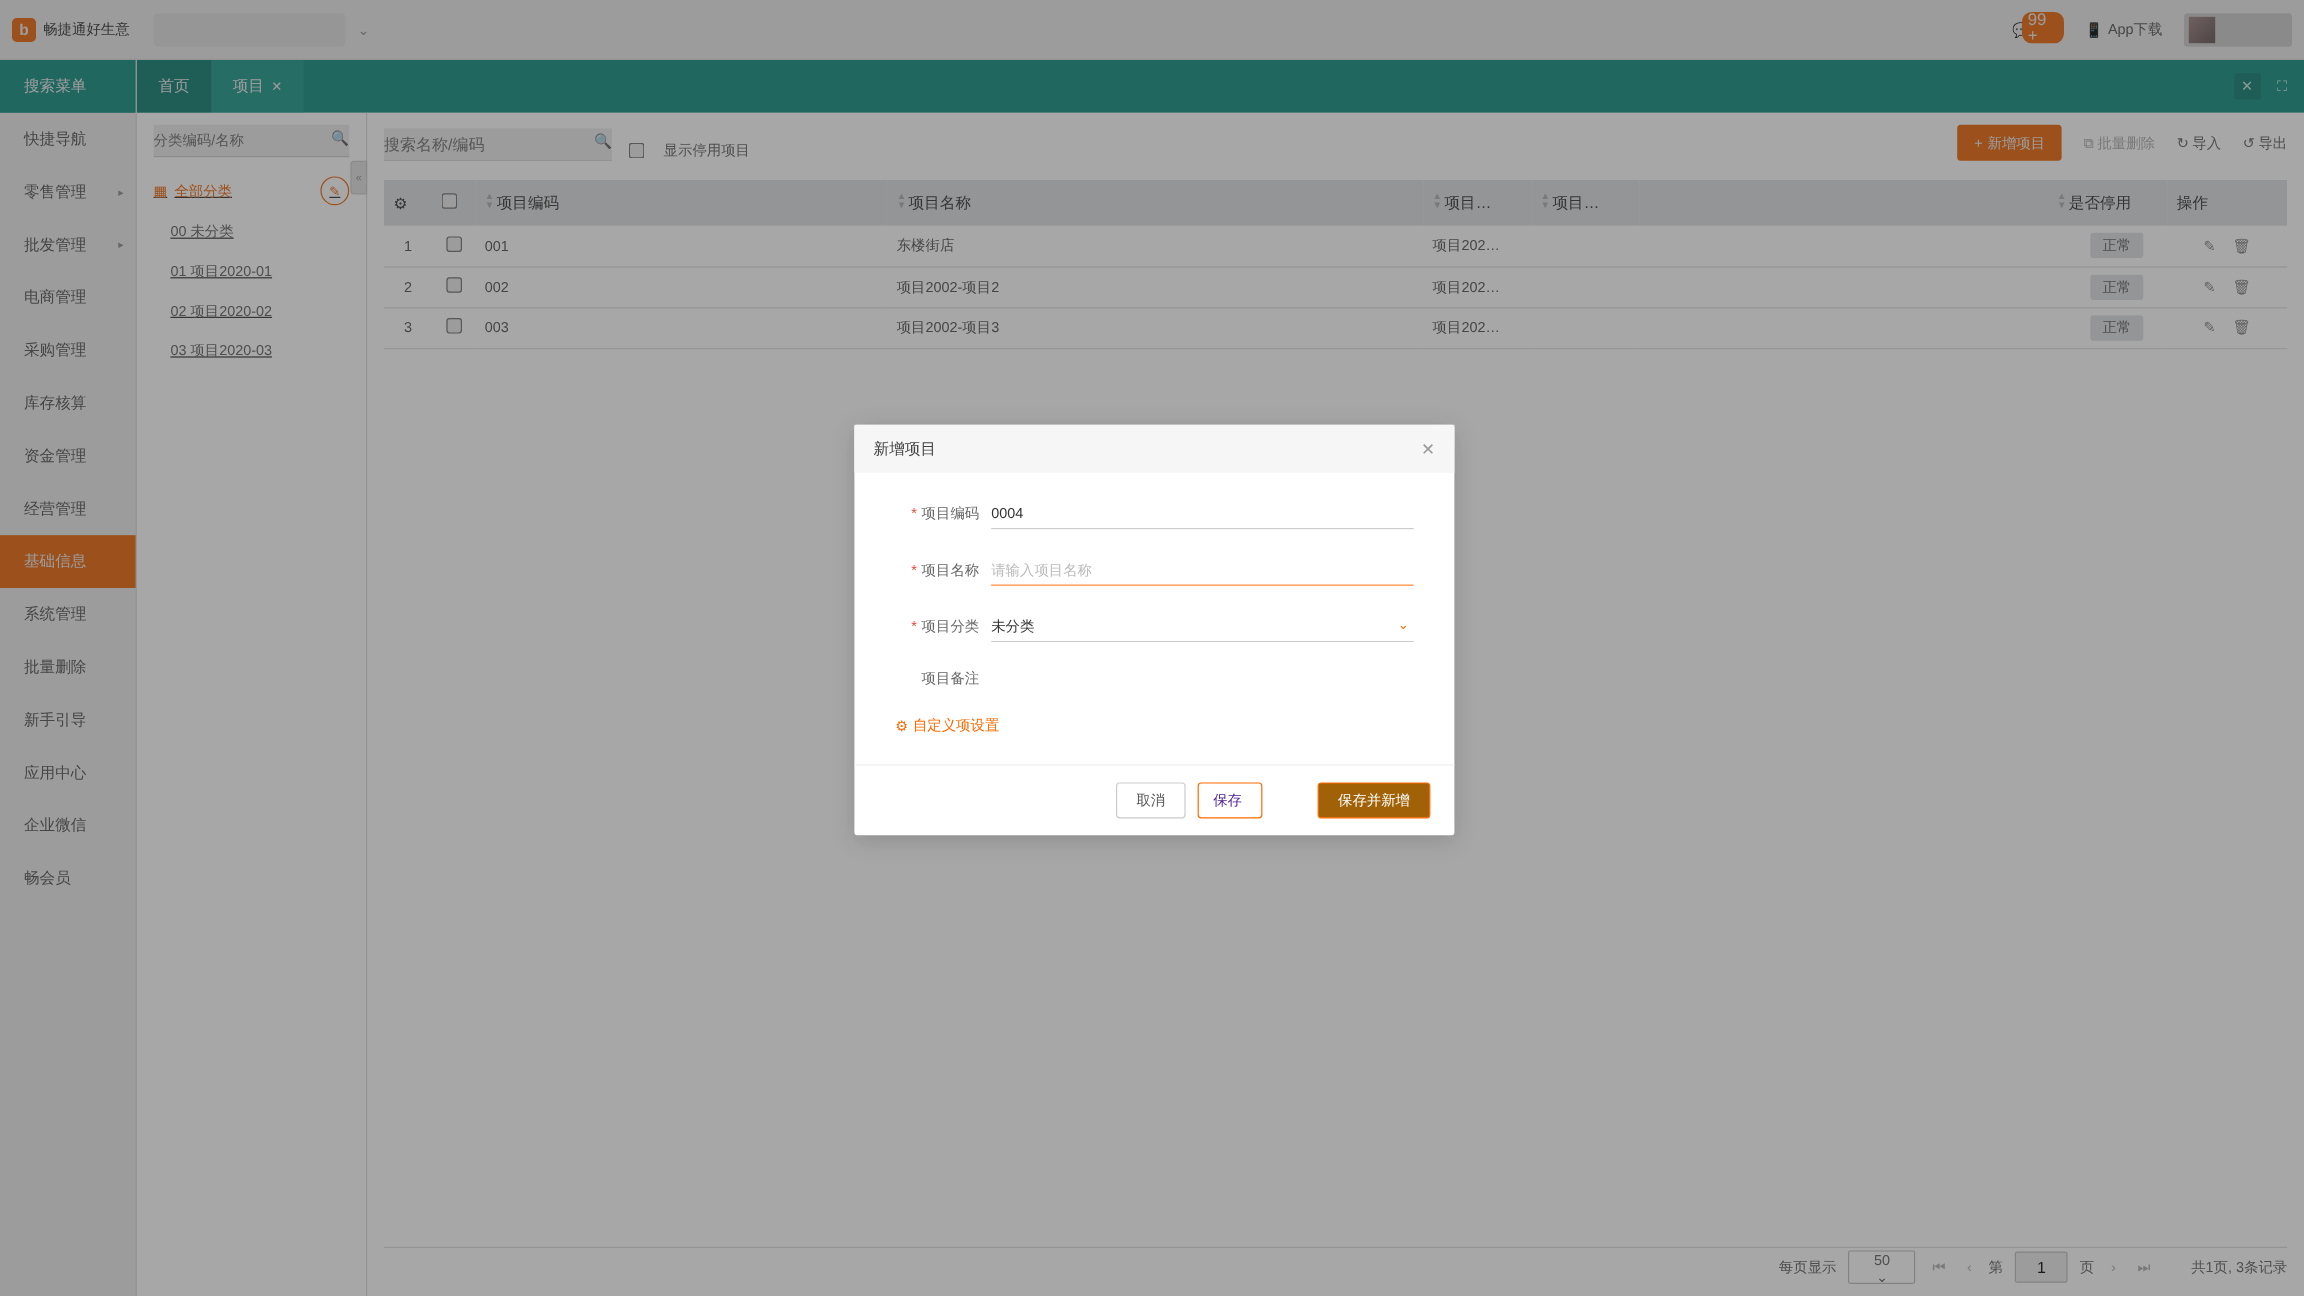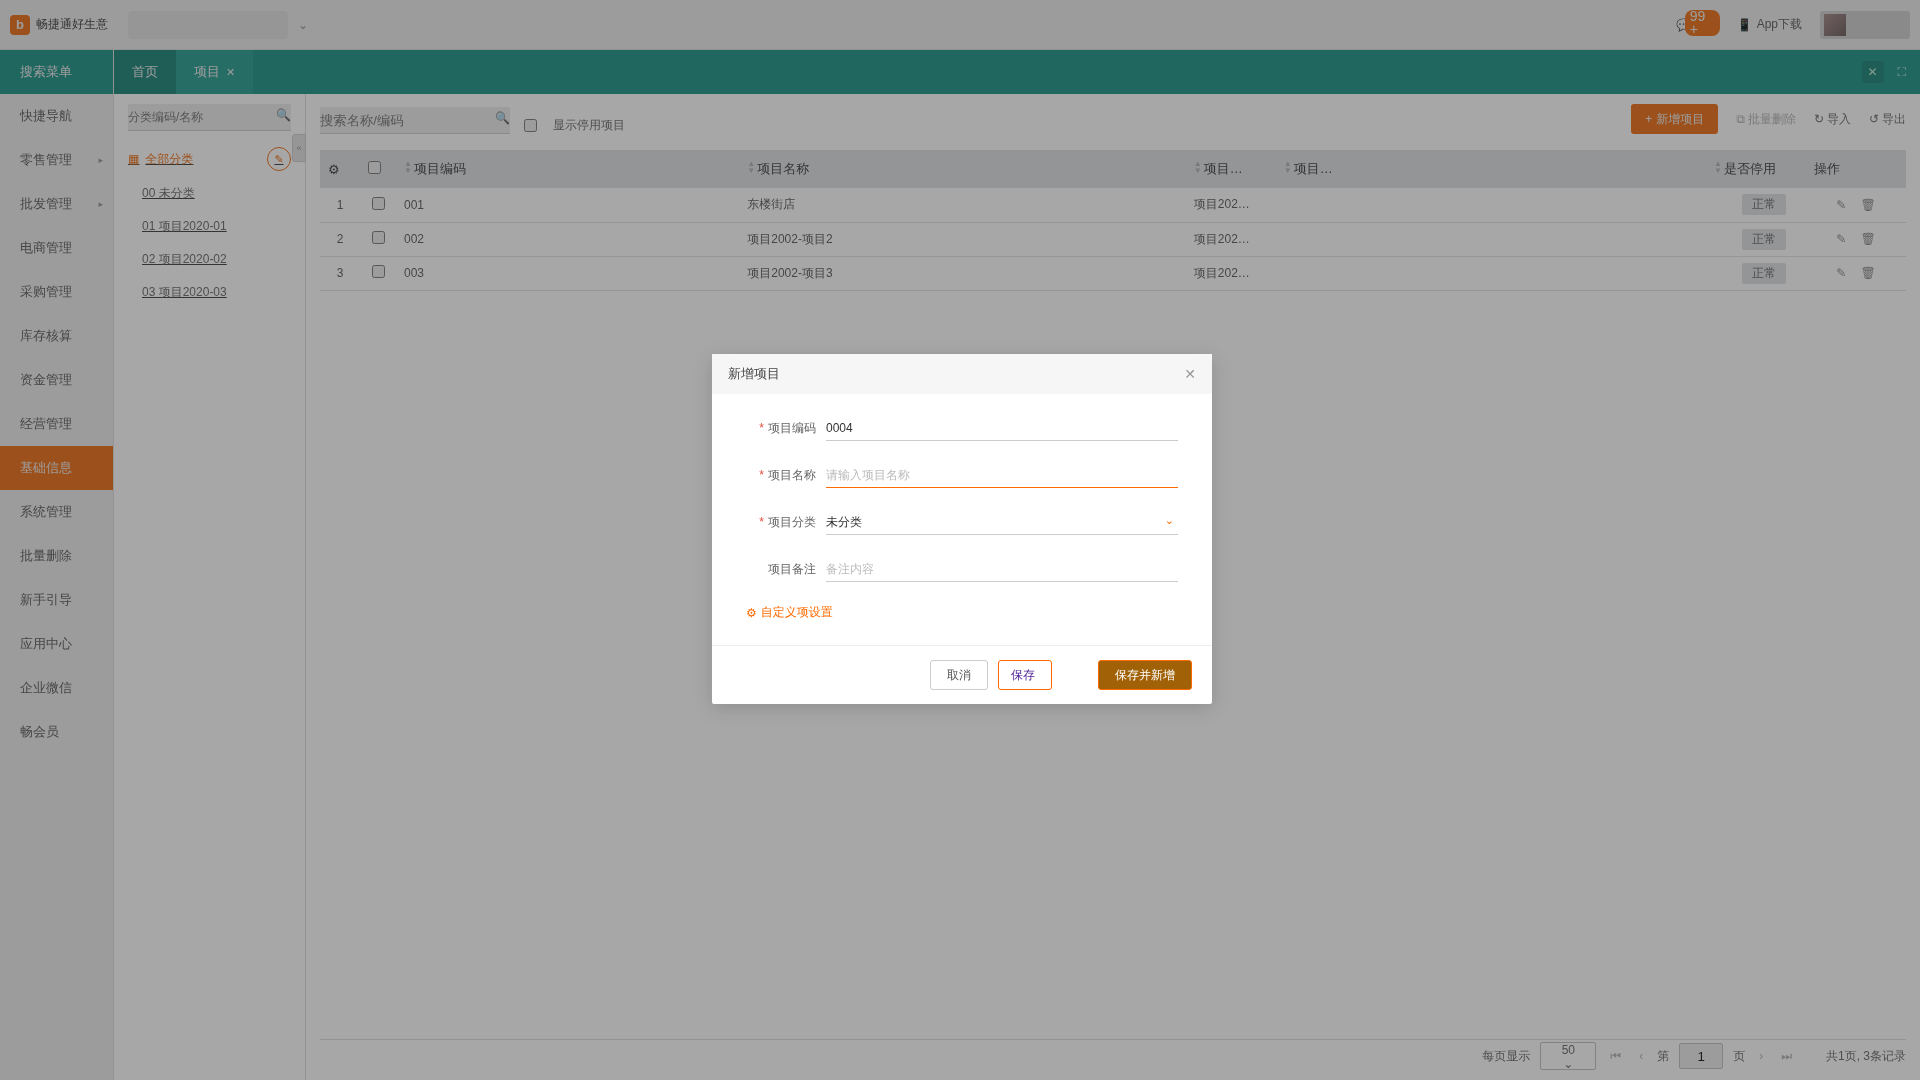--- a/index.html
+++ b/index.html
@@ -337,21 +337,20 @@
     </div>
     <div class="form-row">
       <div class="form-label"><span class="req">*</span><span>项目分类</span></div>
       <div class="form-input-wrap">
         <input readonly="" value="未分类" style="">
         <span class="sel-arrow">⌄</span>
       </div>
     </div>
     <div class="form-row">
       <div class="form-label"><span>项目备注</span></div>
-      <div class="form-input-wrap"><input placeholder="备注内容" style=""></div>
     </div>
     <div class="custom-link">
       <span>⚙</span>
       <span>自定义项设置</span>
     </div>
   </div>
   <div class="modal-foot">
     <button class="btn btn-default">取消</button>
     <button class="btn btn-outline">保存</button>
     <button class="btn btn-solid">保存并新增</button>

